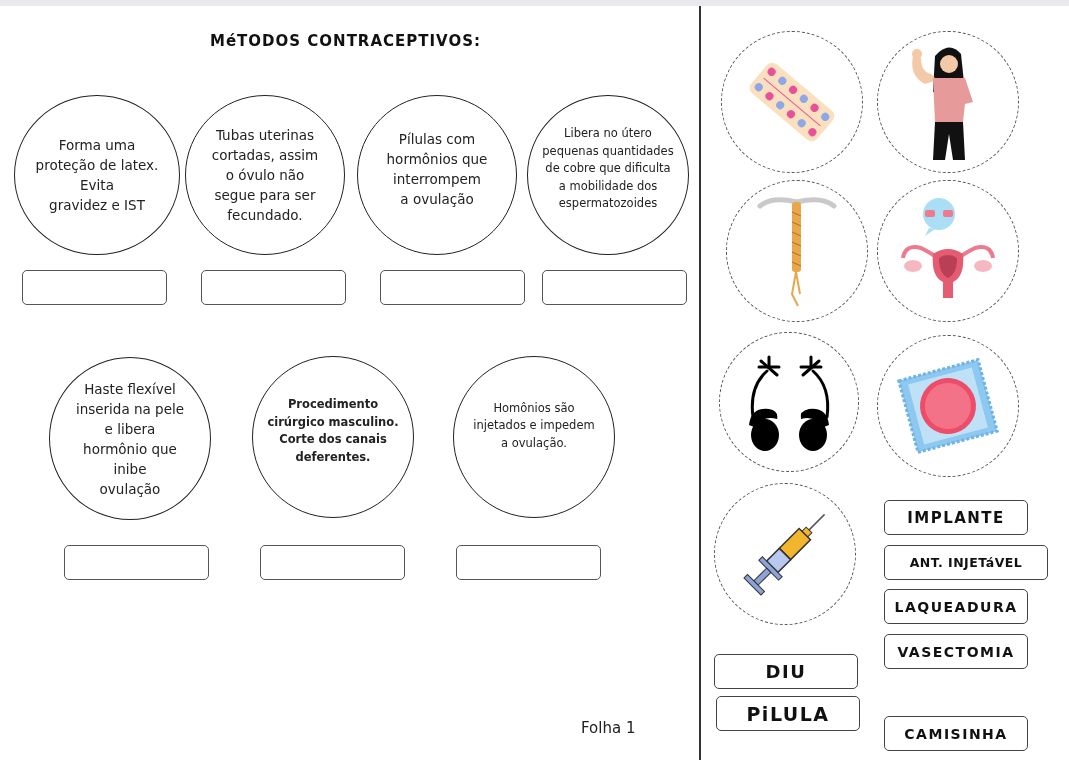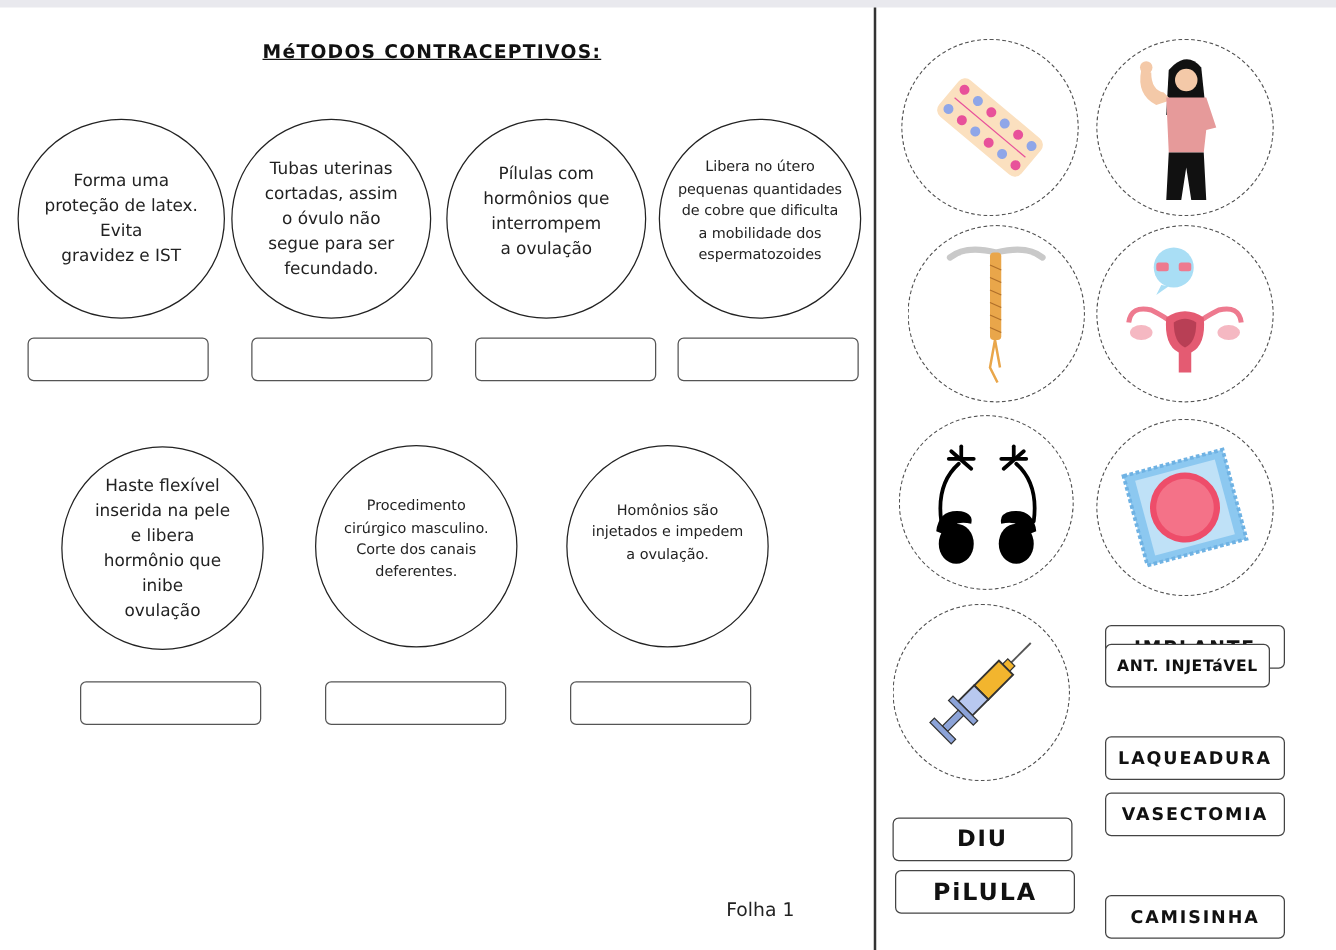--- a/index.html
+++ b/index.html
@@ -1,20 +1,20 @@
 <!DOCTYPE html>
 <html><head>
 <meta charset="utf-8">
 <style>
   * { box-sizing: border-box; margin: 0; padding: 0; }
   html, body { width: 1069px; height: 760px; overflow: hidden; background: #ffffff; }
   body { position: relative; font-family: "DejaVu Sans", sans-serif; color: #222; }
   .topbar { position: absolute; left: 0; top: 0; width: 1069px; height: 6px; background: #e9e9ee; }
   .divider { position: absolute; left: 699px; top: 6px; width: 2px; height: 754px; background: #333; }
-  .title { position: absolute; left: 210px; top: 32px; font-family: "DejaVu Sans", sans-serif; font-weight: bold; font-size: 15px; letter-spacing: 1px; color: #111; text-decoration: underline; }
+  .title { position: absolute; left: 210px; top: 32px; font-family: "DejaVu Sans", sans-serif; font-weight: bold; font-size: 15px; letter-spacing: 1px; color: #111; }
   .circle { position: absolute; border: 1.4px solid #222; border-radius: 50%; display: flex; align-items: center; justify-content: center; text-align: center; color: #222; }
   .circle span { white-space: pre-line; display: block; }
   .c-big { font-size: 13.5px; line-height: 20px; }
   .c-small { font-size: 11.5px; line-height: 17.5px; }
   .answer-box { position: absolute; border: 1.4px solid #555; border-radius: 5px; background: #fff; height: 35px; width: 145px; }
   .folha { position: absolute; left: 581px; top: 719px; font-size: 15px; color: #222; }
   .img-circle { position: absolute; border: 1.4px dashed #555; border-radius: 50%; display: flex; align-items: center; justify-content: center; }
   .label-card { position: absolute; border: 1.6px solid #444; border-radius: 5px; background: #fff; display: flex; align-items: center; justify-content: center; font-family: "DejaVu Sans", sans-serif; font-weight: bold; color: #111; letter-spacing: 1.5px; }
 </style>
 </head>
@@ -59,21 +59,21 @@
 
 <div class="circle c-big" style="left:49px;top:357px;width:162px;height:163px;">
   <span>Haste flexível
 inserida na pele
 e libera
 hormônio que
 inibe
 ovulação</span>
 </div>
 <div class="circle c-small" style="left:252px;top:356px;width:162px;height:162px;">
-  <span style="margin-top:-12px;">Procedimento
+  <span style="margin-top:-12px;font-weight:bold;">Procedimento
 cirúrgico masculino.
 Corte dos canais
 deferentes.</span>
 </div>
 <div class="circle c-small" style="left:453px;top:356px;width:162px;height:162px;">
   <span style="margin-top:-22px;">Homônios são
 injetados e impedem
 a ovulação.</span>
 </div>
 
@@ -183,18 +183,18 @@
       <rect x="42" y="22" width="16" height="28" fill="#f2b52e" stroke="#333" stroke-width="1.5"></rect>
       <rect x="42" y="50" width="16" height="18" fill="#b8c8ef" stroke="#333" stroke-width="1.5"></rect>
       <rect x="36" y="68" width="28" height="5" fill="#8ca3d8" stroke="#333" stroke-width="1"></rect>
       <rect x="47" y="73" width="6" height="18" fill="#8ca3d8" stroke="#333" stroke-width="1"></rect>
       <rect x="38" y="91" width="24" height="5" fill="#8ca3d8" stroke="#333" stroke-width="1"></rect>
     </g>
   </svg>
 </div>
 
 <div class="label-card" style="left:884px;top:500px;width:144px;height:35px;font-size:15px;">IMPLANTE</div>
-<div class="label-card" style="left:884px;top:515px;width:132px;height:35px;font-size:12.5px;letter-spacing:0.5px;">ANT. INJETáVEL</div>
+<div class="label-card" style="left:884px;top:545px;width:164px;height:35px;font-size:12.5px;letter-spacing:0.5px;">ANT. INJETáVEL</div>
 <div class="label-card" style="left:884px;top:589px;width:144px;height:35px;font-size:14px;">LAQUEADURA</div>
 <div class="label-card" style="left:884px;top:634px;width:144px;height:35px;font-size:14px;">VASECTOMIA</div>
 <div class="label-card" style="left:884px;top:716px;width:144px;height:35px;font-size:14px;">CAMISINHA</div>
 <div class="label-card" style="left:714px;top:654px;width:144px;height:35px;font-size:18px;">DIU</div>
 <div class="label-card" style="left:716px;top:696px;width:144px;height:35px;font-size:19px;">PiLULA</div>
 
 </body></html>

